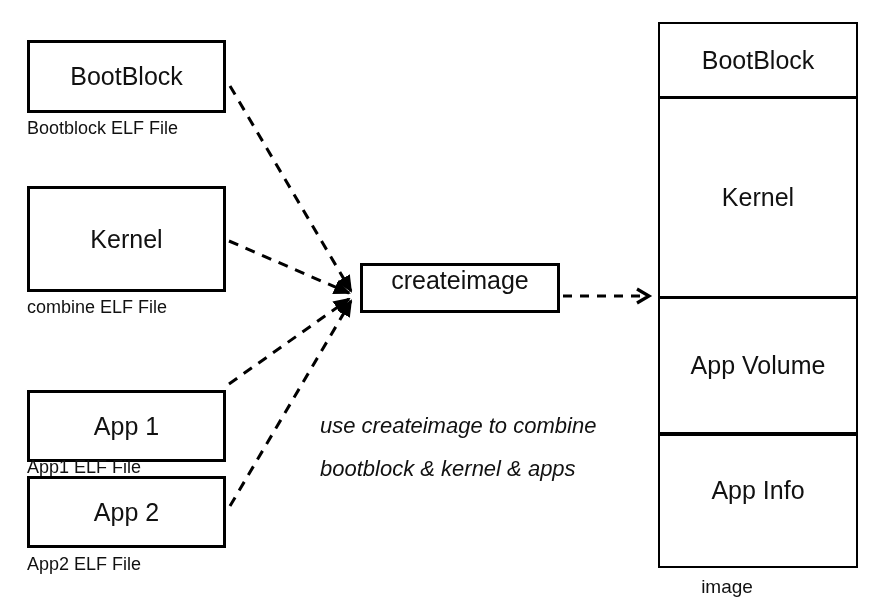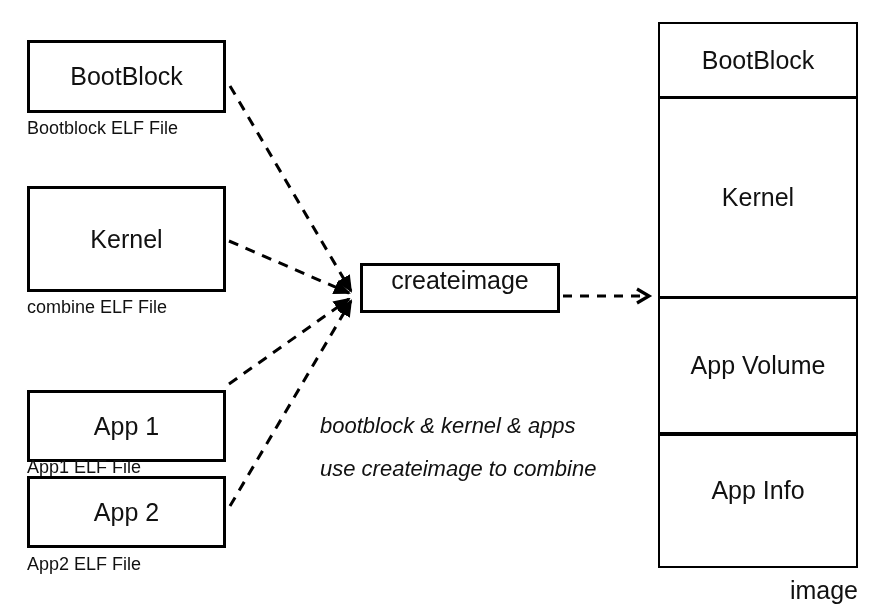--- a/index.html
+++ b/index.html
@@ -58,23 +58,23 @@
   .out-section{
     display:flex;align-items:center;justify-content:center;
     font-size:25px;
     box-sizing:border-box;
   }
   .out-section.s0{height:72px;}
   .out-section.s1{height:200px;border-top:3px solid var(--line);}
   .out-section.s2{height:136px;border-top:3px solid var(--line);}
   .out-section.s3{height:113px;border-top:4px solid var(--line);}
   .out-caption{
-    position:absolute;left:658px;top:576px;width:200px;
-    text-align:right;
-    font-size:25px;
+    position:absolute;left:627px;top:576px;width:200px;
+    text-align:center;
+    font-size:19px;
   }
 </style>
 </head>
 <body>
 
 <div class="canvas">
 
   <svg class="arrow-layer" width="885" height="610" viewBox="0 0 885 610" xmlns="http://www.w3.org/2000/svg">
     <defs>
       <marker id="head-solid" markerUnits="userSpaceOnUse" markerWidth="17" markerHeight="15" viewBox="0 0 17 15" refX="15" refY="7.5" orient="auto">
@@ -109,22 +109,22 @@
   <div class="src-box" style="top:476px;height:72px;">
     <span>App 2</span>
   </div>
   <div class="src-caption" style="top:554px;">App2 ELF File</div>
 
   <div class="tool-box">
     <span>createimage</span>
   </div>
 
   <div class="note">
+    <div>use createimage to combine</div>
     <div>bootblock &amp; kernel &amp; apps</div>
-    <div>use createimage to combine</div>
   </div>
 
   <div class="out-box">
     <div class="out-section s0">
       <span>BootBlock</span>
     </div>
     <div class="out-section s1">
       <span>Kernel</span>
     </div>
     <div class="out-section s2">

